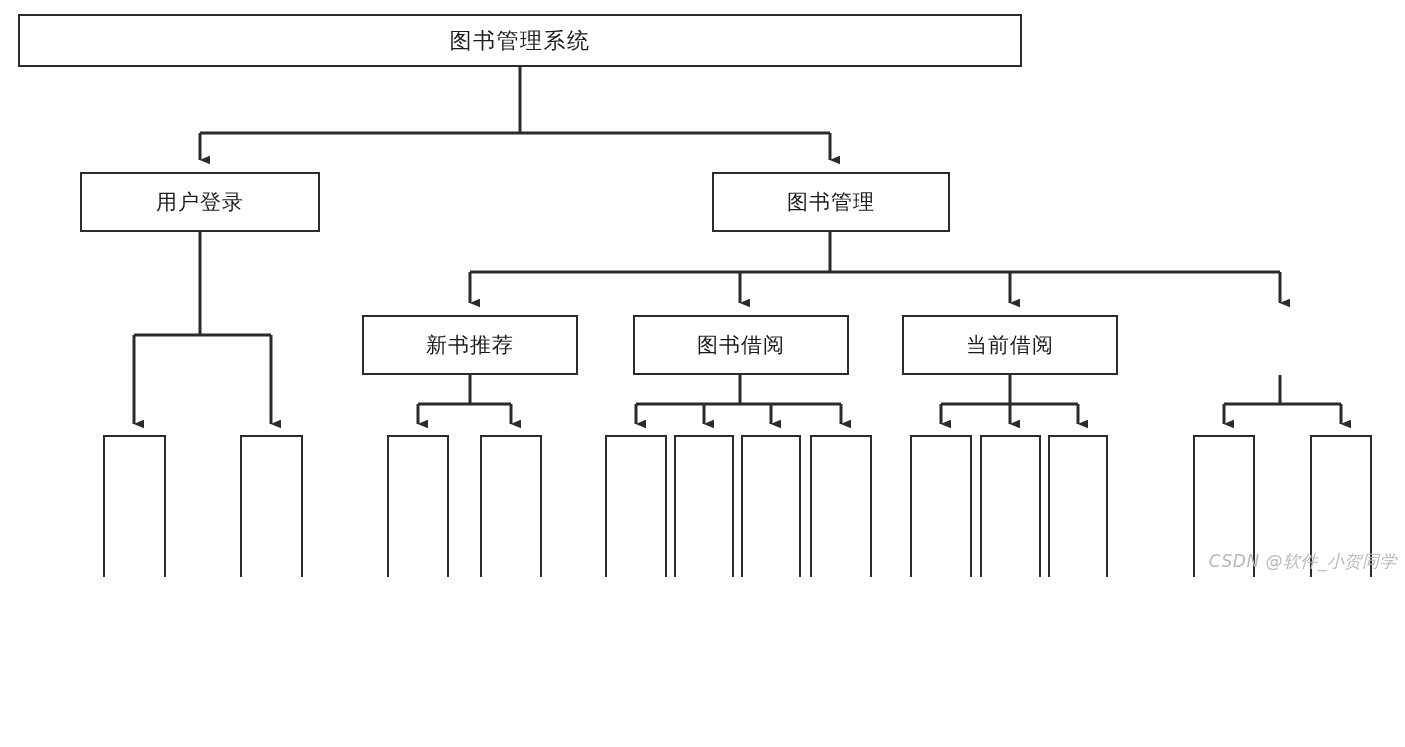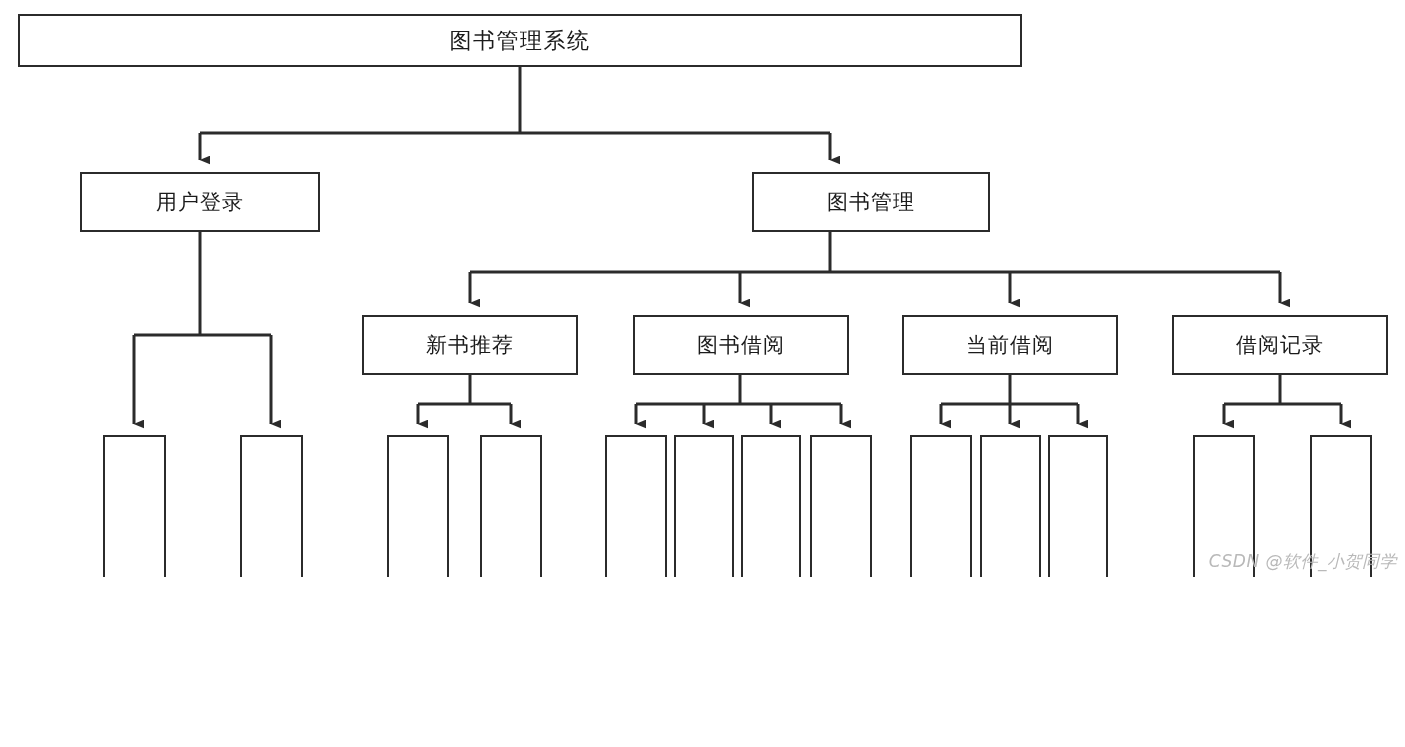--- a/index.html
+++ b/index.html
@@ -134,36 +134,33 @@
     </g>
   </svg>
 
   <div class="node horiz root" style="left:18px; top:14px; width:1004px; height:53px;">
     <span>图书管理系统</span>
   </div>
 
   <div class="node horiz" style="left:80px; top:172px; width:240px; height:60px;">
     <span>用户登录</span>
   </div>
-  <div class="node horiz" style="left:752px; top:172px; width:238px; height:60px;">
+  <div class="node horiz" style="left:712px; top:172px; width:238px; height:60px;">
     <span>图书管理</span>
   </div>
 
   <div class="node horiz" style="left:362px; top:315px; width:216px; height:60px;align-items:center;">
     <span>新书推荐</span>
   </div>
   <div class="node horiz" style="left:902px; top:315px; width:216px; height:60px;">
     <span>当前借阅</span>
   </div>
   <div class="node horiz" style="left:633px; top:315px; width:216px; height:60px;">
     <span>图书借阅</span>
   </div>
-  <div class="node horiz" style="left:1172px; top:315px; width:216px; height:60px;">
-    <span>借阅记录</span>
-  </div>
 
   <div class="node vert" style="left:103px; top:435px; width:63px; height:300px;">
     <span class="vtext">用户登录</span>
   </div>
   <div class="node vert" style="left:240px; top:435px; width:63px; height:300px;">
     <span class="vtext">注销登录</span>
   </div>
 
   <div class="node vert" style="left:387px; top:435px; width:62px; height:300px;">
     <span class="vtext">查询图书</span>

